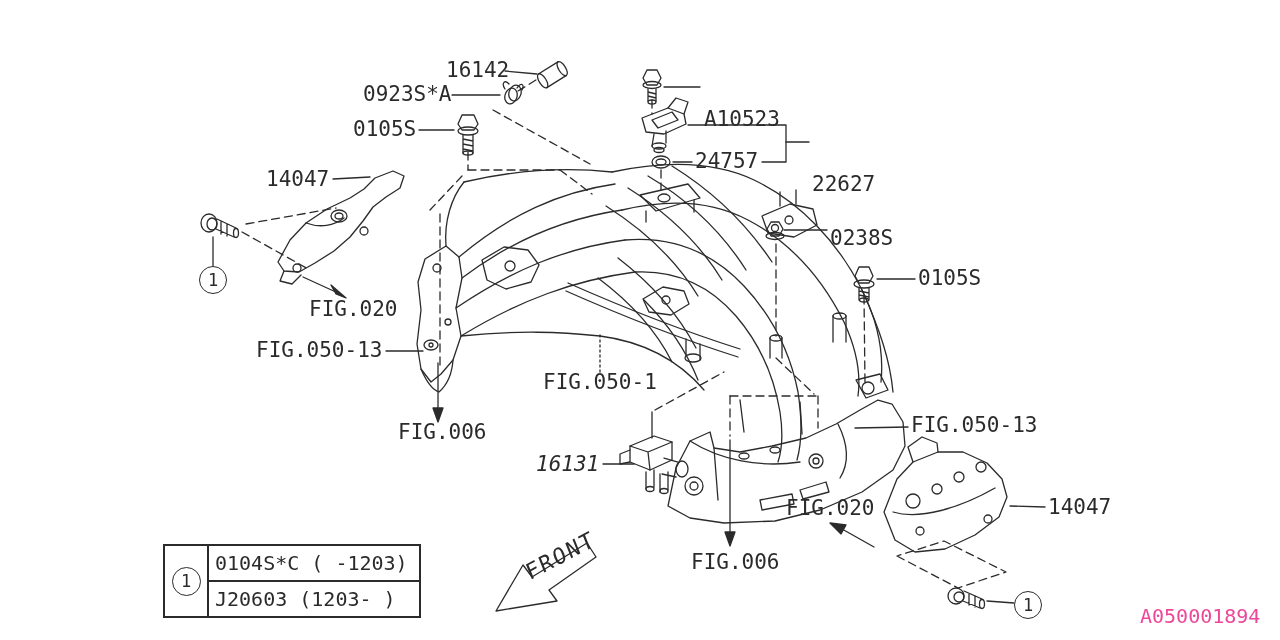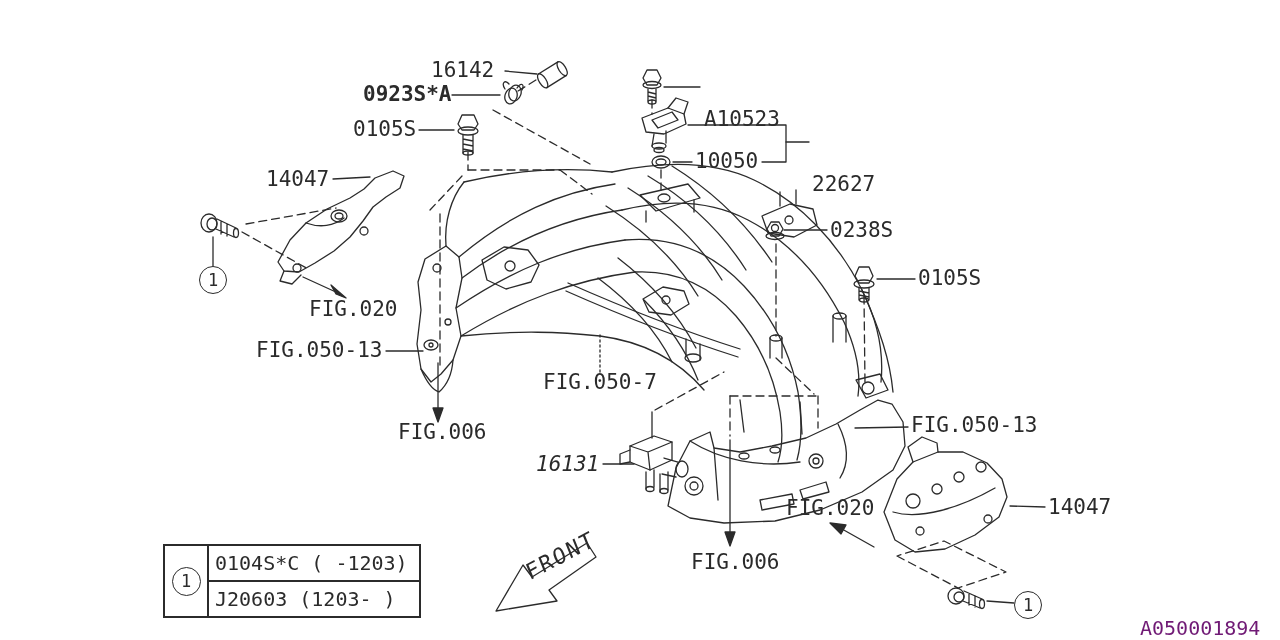--- a/index.html
+++ b/index.html
@@ -3,21 +3,21 @@
 <meta charset="utf-8">
 <style>
   html,body{margin:0;padding:0;background:#fff;}
   .stage{position:relative;width:1280px;height:640px;background:#ffffff;overflow:hidden;
          font-family:"DejaVu Sans Mono", monospace;color:#2b2b2b;}
   svg{position:absolute;left:0;top:0;}
   .lbl{position:absolute;font-size:21px;line-height:1;white-space:pre;color:#2b2b2b;
        letter-spacing:0px;}
   .lbl-front{position:absolute;font-size:22px;line-height:1;letter-spacing:2px;
        transform:rotate(-28deg) skewX(-6deg);transform-origin:0 50%;color:#2b2b2b;}
-  .footer-id{position:absolute;font-size:20px;line-height:1;color:#701a75;margin-top:12px;}
+  .footer-id{position:absolute;font-size:20px;line-height:1;color:#ec4899;}
   .ref-circle{position:absolute;width:26px;height:26px;border:1.6px solid #2b2b2b;
        border-radius:50%;display:flex;align-items:center;justify-content:center;
        font-size:17px;line-height:1;background:#fff;}
   .legend{position:absolute;left:163px;top:544px;width:254px;height:70px;
        border:2px solid #2b2b2b;display:flex;background:#fff;}
   .legend-marker-cell{width:42px;border-right:2px solid #2b2b2b;display:flex;
        align-items:center;justify-content:center;}
   .legend-circle{width:27px;height:27px;border:1.6px solid #2b2b2b;border-radius:50%;
        display:flex;align-items:center;justify-content:center;font-size:17px;line-height:1;}
   .legend-rows{flex:1;display:flex;flex-direction:column;min-width:0;}
@@ -252,36 +252,36 @@
       <ellipse cx="959" cy="597" rx="5" ry="5"></ellipse>
       <path d="M964,591 L982,599 M963,601 L980,608 M969,594 L969,605 M975,596 L975,607"></path>
       <ellipse cx="982" cy="604" rx="2.5" ry="4.5"></ellipse>
     </g>
 
     <g>
       <path d="M496,611 L523,565 L532,577 L587,543 L596,557 L549,590 L557,601 Z"></path>
     </g>
   </svg>
 
-  <div class="lbl" style="left:431px;top:60px;">16142</div>
-  <div class="lbl" style="left:363px;top:84px;font-weight:bold;">0923S*A</div>
+  <div class="lbl" style="left:446px;top:60px;">16142</div>
+  <div class="lbl" style="left:363px;top:84px;">0923S*A</div>
   <div class="lbl" style="left:353px;top:119px;">0105S</div>
   <div class="lbl" style="left:704px;top:76px;margin-top:33px;">A10523</div>
   <div class="lbl" style="left:812px;top:131px;margin-top:43px;">22627</div>
-  <div class="lbl" style="left:695px;top:151px;">10050</div>
-  <div class="lbl" style="left:830px;top:220px;">0238S</div>
+  <div class="lbl" style="left:695px;top:151px;">24757</div>
+  <div class="lbl" style="left:830px;top:228px;">0238S</div>
   <div class="lbl" style="left:918px;top:268px;">0105S</div>
   <div class="lbl" style="left:266px;top:169px;">14047</div>
   <div class="lbl" style="left:536px;top:454px;font-style:italic;">16131</div>
   <div class="lbl" style="left:1048px;top:497px;">14047</div>
 
   <div class="lbl" style="left:309px;top:299px;">FIG.020</div>
   <div class="lbl" style="left:256px;top:340px;">FIG.050-13</div>
   <div class="lbl" style="left:398px;top:422px;">FIG.006</div>
-  <div class="lbl" style="left:543px;top:372px;">FIG.050-7</div>
+  <div class="lbl" style="left:543px;top:372px;">FIG.050-1</div>
   <div class="lbl" style="left:691px;top:552px;">FIG.006</div>
   <div class="lbl" style="left:786px;top:498px;">FIG.020</div>
   <div class="lbl" style="left:911px;top:415px;">FIG.050-13</div>
 
   <div class="ref-circle" style="left:199px;top:266px;">1</div>
   <div class="ref-circle" style="left:1014px;top:591px;">1</div>
 
   <div class="lbl-front" style="left:527px;top:563px;">FRONT</div>
 
   <div class="legend">

